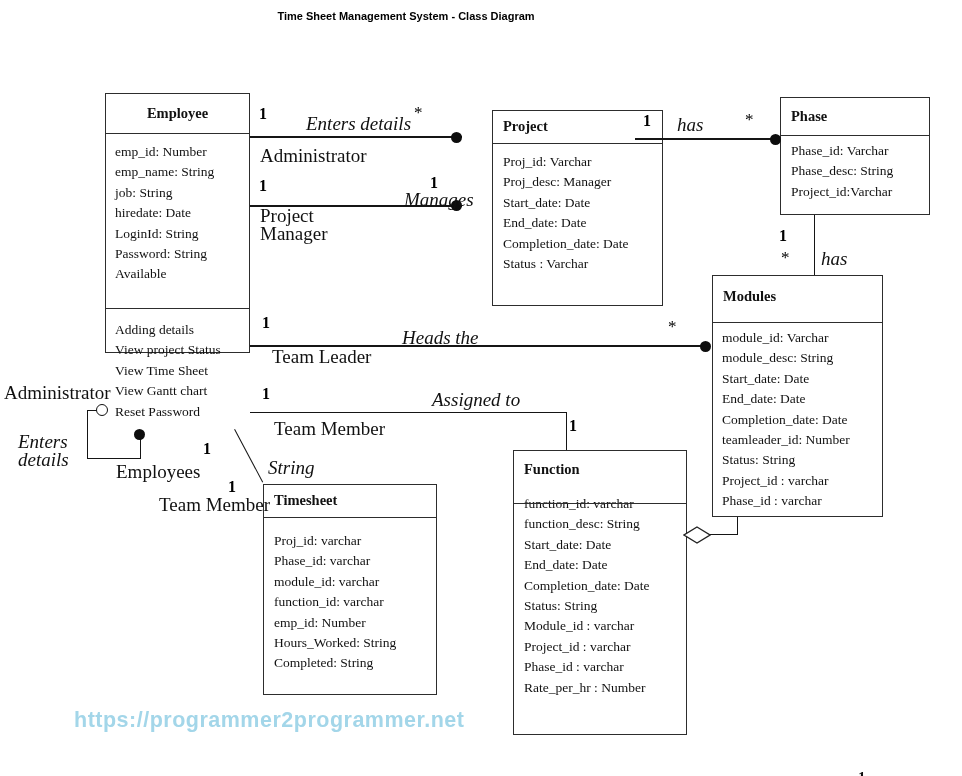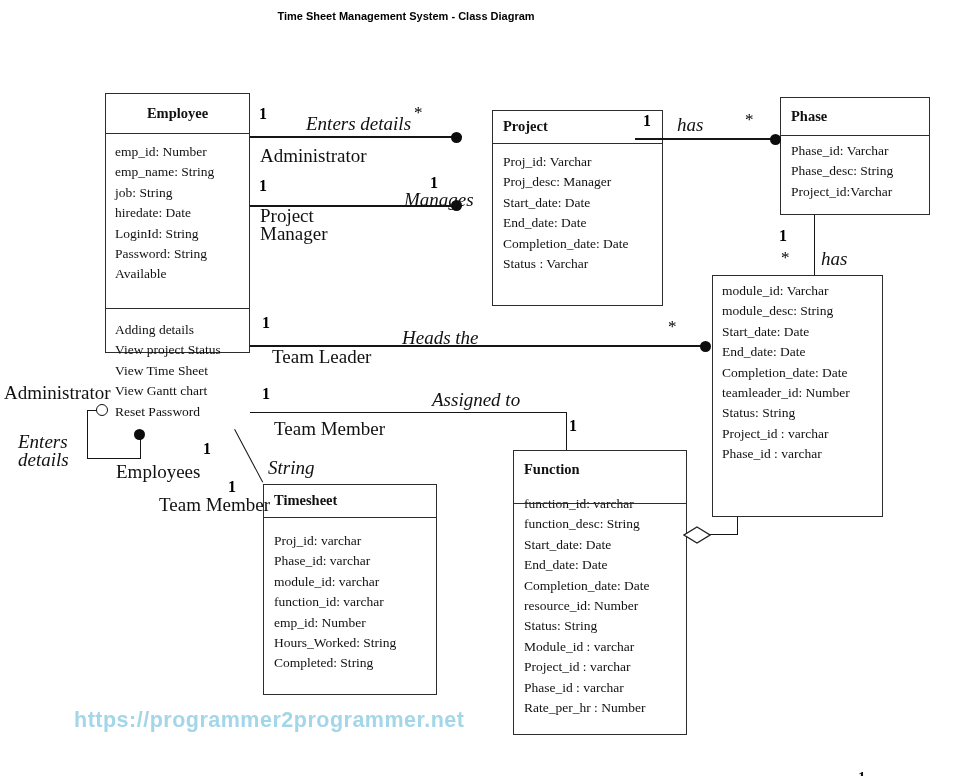--- a/index.html
+++ b/index.html
@@ -124,20 +124,21 @@
   <div class="uml-box" id="box-phase">
     <div class="uml-title">Phase</div>
     <div class="uml-attrs">
         <div class="attr-line">Phase_id: Varchar</div>
         <div class="attr-line">Phase_desc: String</div>
         <div class="attr-line">Project_id:Varchar</div>
       </div>
   </div>
 
   <div class="uml-box" id="box-modules">
+    <div class="uml-title">Modules</div>
     <div class="uml-attrs">
         <div class="attr-line">module_id: Varchar</div>
         <div class="attr-line">module_desc: String</div>
         <div class="attr-line">Start_date: Date</div>
         <div class="attr-line">End_date: Date</div>
         <div class="attr-line">Completion_date: Date</div>
         <div class="attr-line">teamleader_id: Number</div>
         <div class="attr-line">Status: String</div>
         <div class="attr-line">Project_id : varchar</div>
         <div class="attr-line">Phase_id : varchar</div>
@@ -146,21 +147,20 @@
 
   <div class="uml-box" id="box-function">
     <div class="uml-title">Function</div>
     <div class="fn-sep"></div>
     <div class="uml-attrs">
         <div class="attr-line">function_id: varchar</div>
         <div class="attr-line">function_desc: String</div>
         <div class="attr-line">Start_date: Date</div>
         <div class="attr-line">End_date: Date</div>
         <div class="attr-line">Completion_date: Date</div>
-        <div class="attr-line">resource_id: Number</div>
         <div class="attr-line">Status: String</div>
         <div class="attr-line">Module_id : varchar</div>
         <div class="attr-line">Project_id : varchar</div>
         <div class="attr-line">Phase_id : varchar</div>
         <div class="attr-line">Rate_per_hr : Number</div>
       </div>
   </div>
 
   <div class="uml-box" id="box-timesheet">
     <div class="uml-title">Timesheet</div>

